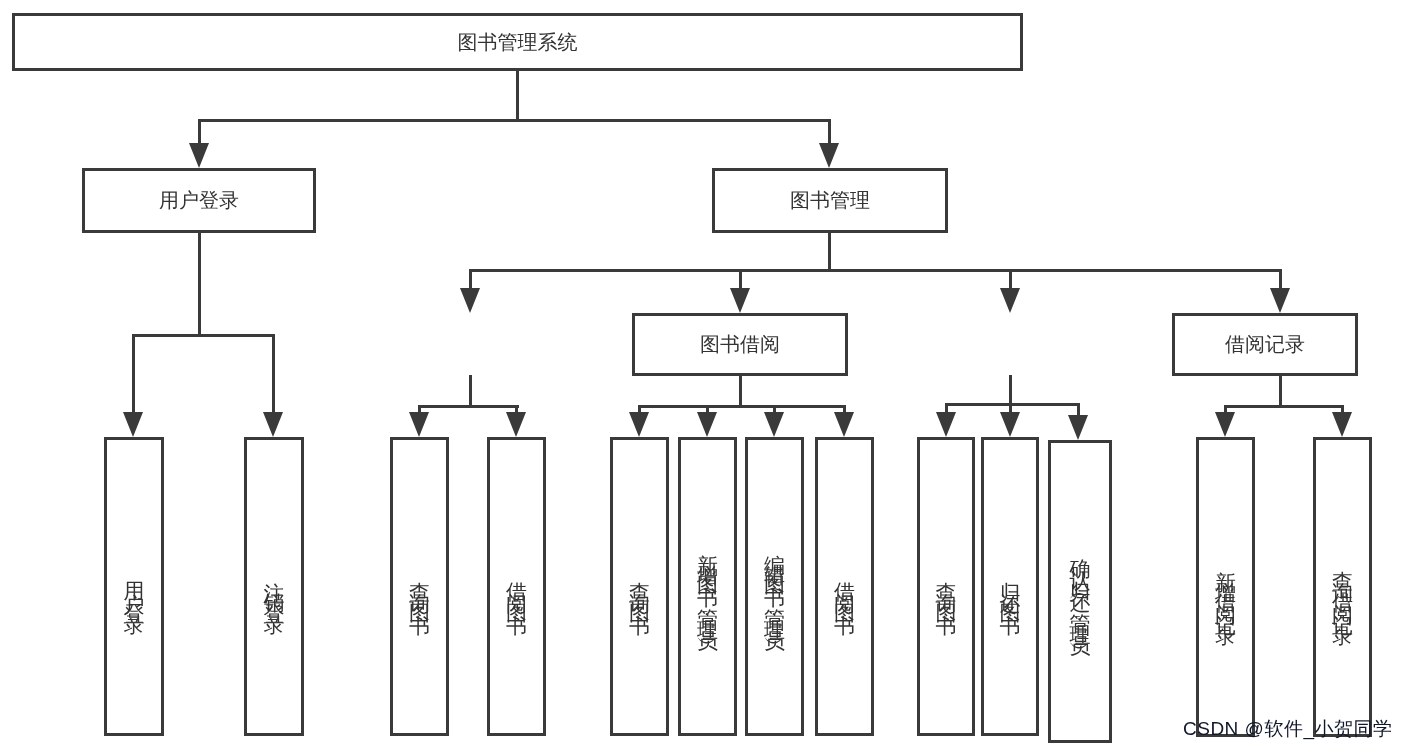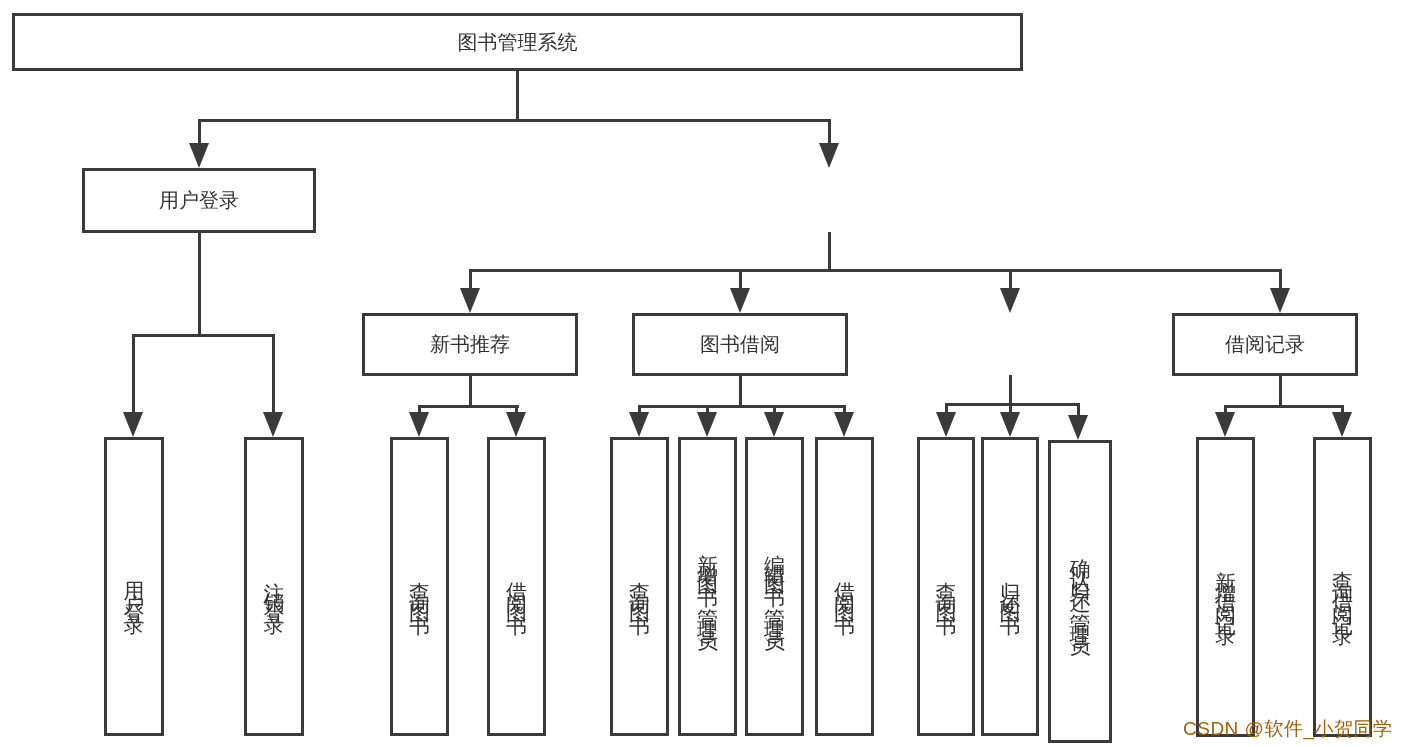--- a/index.html
+++ b/index.html
@@ -21,21 +21,21 @@
   .vline{width:3px;}
   .hline{height:3px;}
   .arrow{position:absolute;width:22px;z-index:1;}
   .arrow .shaft{position:absolute;left:9.5px;top:0;width:3px;height:calc(100% - 22px);background:var(--line);}
   .arrow .head{
     position:absolute;left:1px;bottom:0;width:0;height:0;
     border-left:10px solid transparent;border-right:10px solid transparent;
     border-top:25px solid var(--line);
   }
   .watermark{
-    position:absolute;left:1183px;top:716px;font-size:19px;color:#a16207;
+    position:absolute;left:1183px;top:716px;font-size:19px;color:#0f172a;
     z-index:10;white-space:nowrap;letter-spacing:0.5px;
   }
 </style>
 </head>
 <body>
 
 <div id="canvas">
 
   <div class="vline" style="left:516px;top:70px;height:50px;"></div>
   <div class="hline" style="left:198px;top:119px;width:633px;"></div>
@@ -130,22 +130,22 @@
       <i class="head"></i>
     </div>
   <div class="arrow" style="left:1331px;top:407px;height:30px;">
       <i class="shaft"></i>
       <i class="head"></i>
     </div>
 
   <div class="node" style="left:12px;top:13px;width:1011px;height:58px;">图书管理系统</div>
 
   <div class="node" style="left:82px;top:168px;width:234px;height:65px;">用户登录</div>
+  <div class="node" style="left:712px;top:168px;width:236px;height:65px;">图书管理</div>
 
-  <div class="node" style="left:362px;top:313px;width:216px;height:63px;">新书推荐</div>
   <div class="node" style="left:632px;top:313px;width:216px;height:63px;">图书借阅</div>
   <div class="node" style="left:1172px;top:313px;width:186px;height:63px;">借阅记录</div>
 
   <div class="node v" style="left:104px;top:437px;width:60px;height:299px;">用户登录</div>
   <div class="node v" style="left:244px;top:437px;width:60px;height:299px;">注销登录</div>
 
   <div class="node v" style="left:390px;top:437px;width:59px;height:299px;">查询图书</div>
   <div class="node v" style="left:487px;top:437px;width:59px;height:299px;">借阅图书</div>
 
   <div class="node v" style="left:610px;top:437px;width:59px;height:299px;">查询图书</div>

